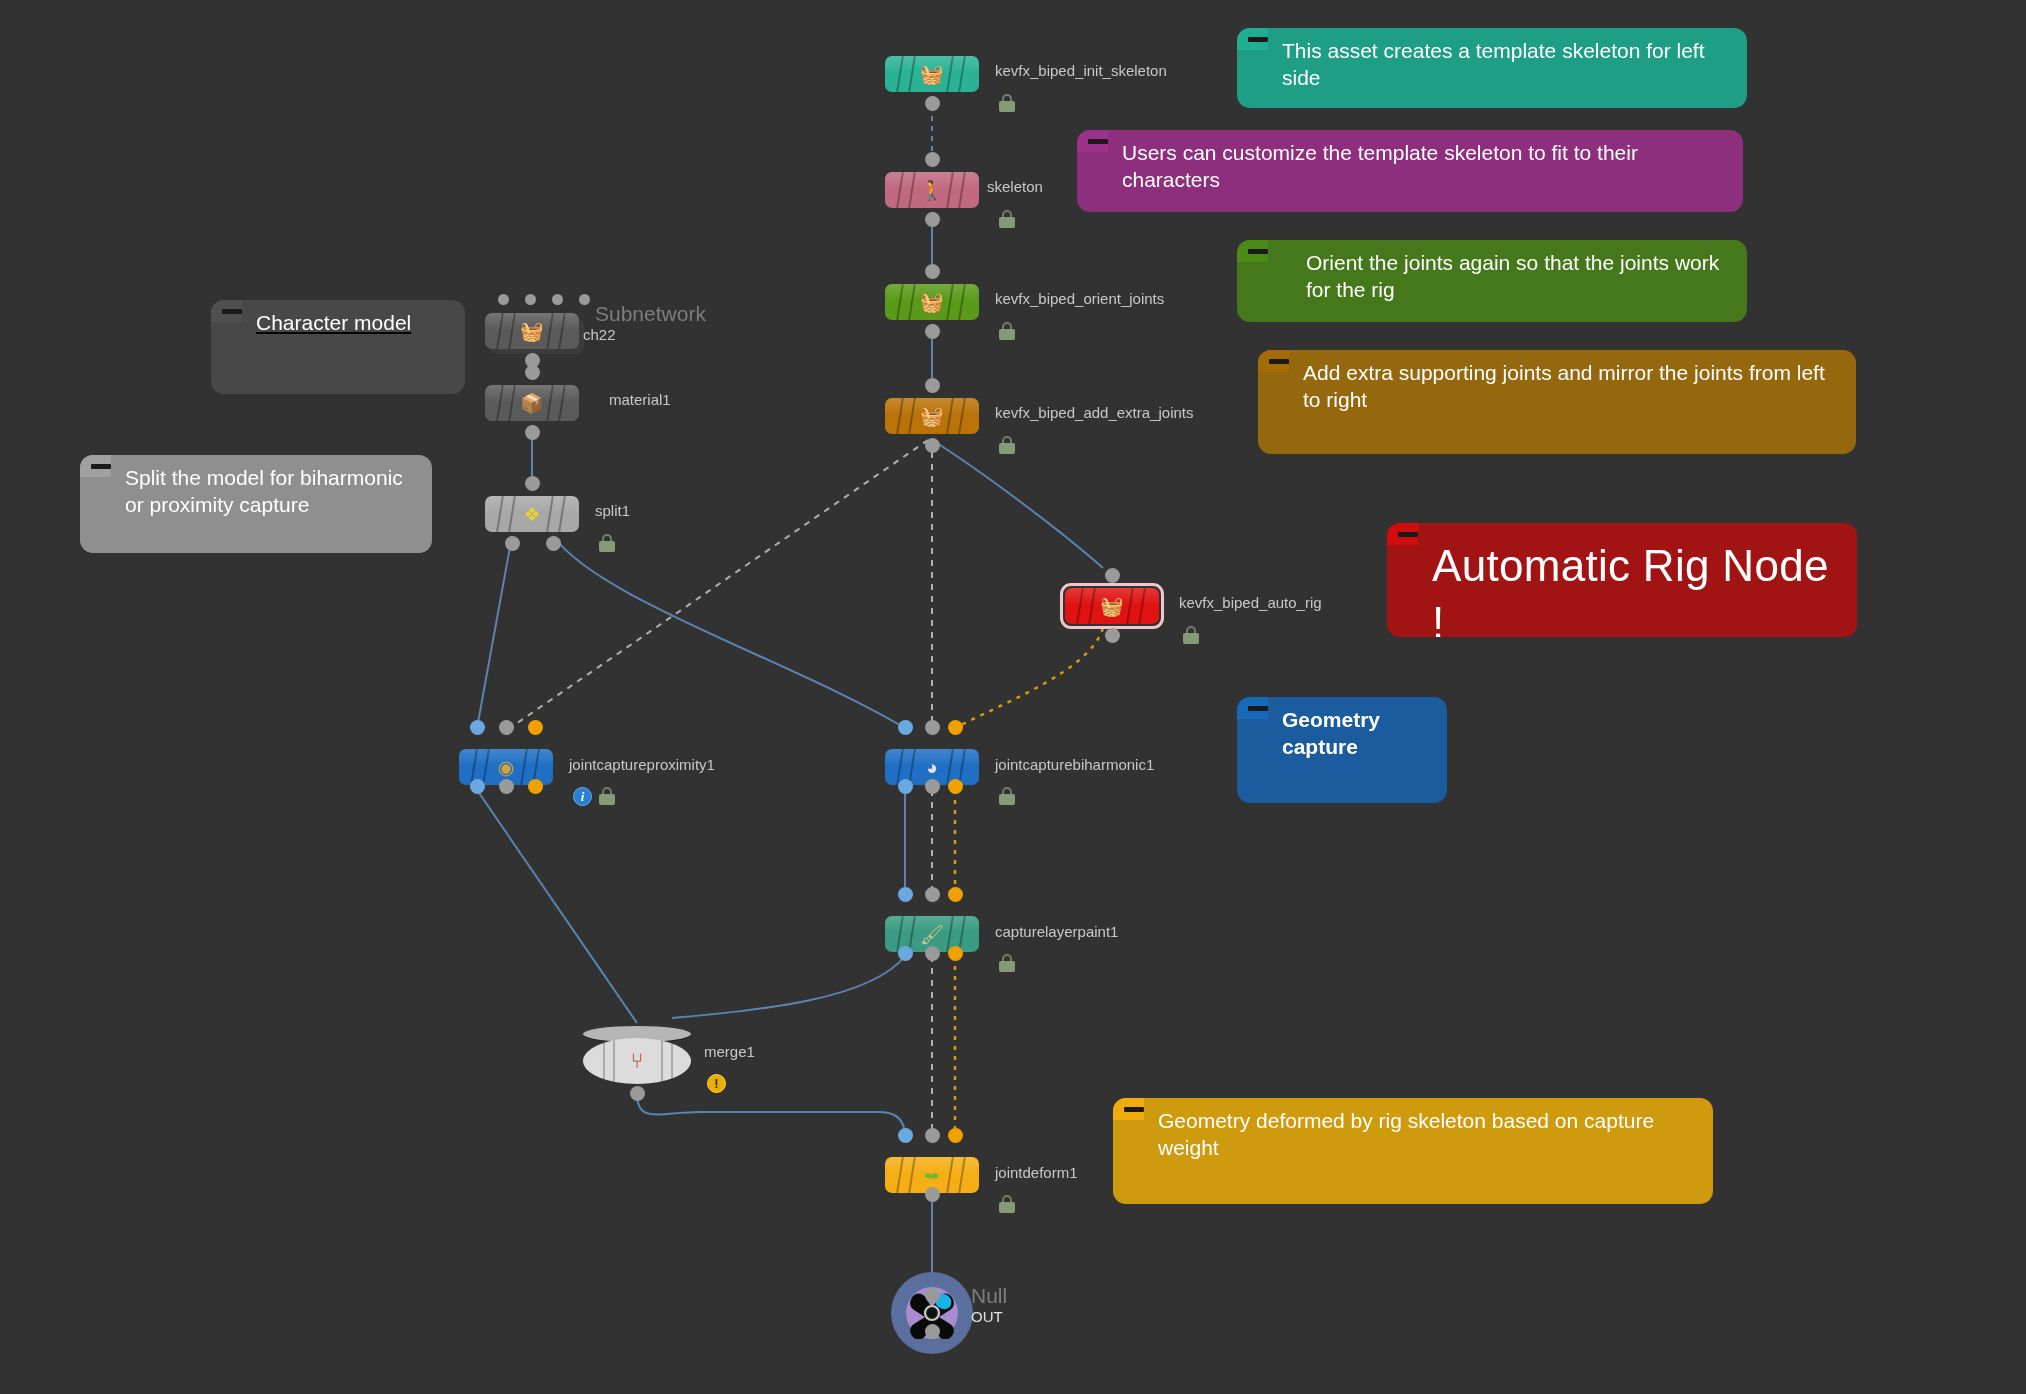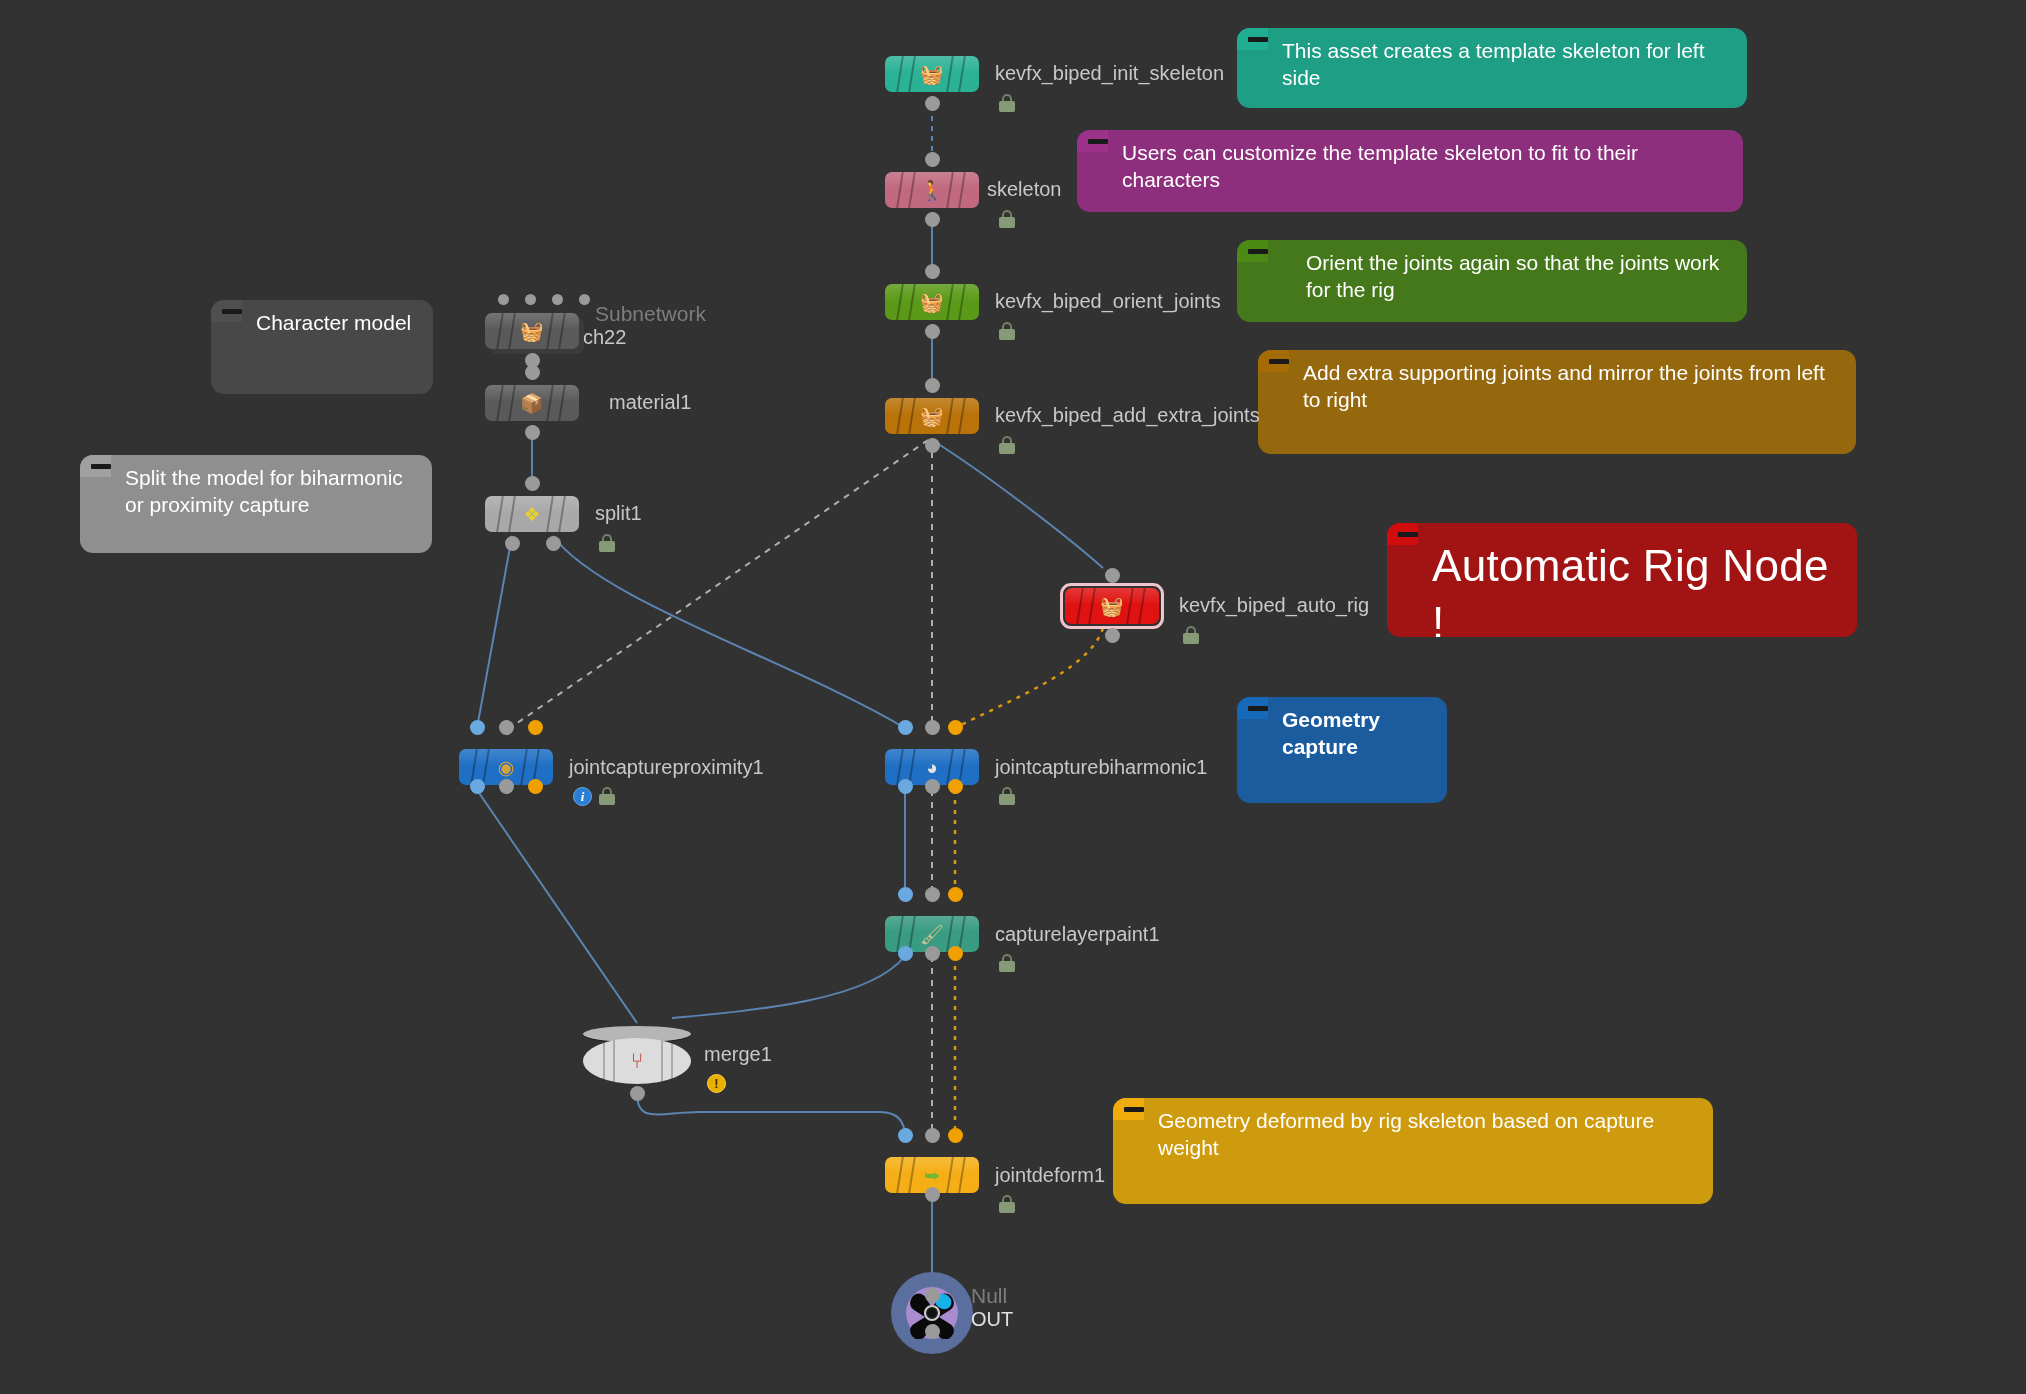--- a/index.html
+++ b/index.html
@@ -72,21 +72,21 @@
     background:linear-gradient(180deg,rgba(255,255,255,.16),rgba(255,255,255,0));
   }
   .nsel {
     position:absolute;
     border:3px solid #f0c5cb;
     border-radius:11px;
   }
   .nlabel {
     position:absolute;
     color:#c8c8c8;
-    font-size:20px;
+    font-size:15px;
     white-space:nowrap;
     font-family:"Liberation Sans", sans-serif;
   }
   .ntype {
     position:absolute;
     color:#7d7d7d;
     font-size:21px;
     white-space:nowrap;
   }
   .dot {
@@ -254,21 +254,21 @@
   </div>
 
 
   <div class="sticky" style="left:1113px; top:1098px; width:600px; height:106px; background:#cf9b0e;">
     <div class="hdr" style="background:#f0ac0d;">
       <span class="dash"></span>
     </div>
     <div class="body">Geometry deformed by rig skeleton based on capture weight</div>
   </div>
 
-  <div class="sticky" style="left:211px; top:300px; width:222px; height:94px; background:#484848;">
+  <div class="sticky" style="left:211px; top:300px; width:254px; height:94px; background:#484848;text-decoration:underline;">
     <div class="hdr" style="background:#4f4f4f;">
       <span class="dash"></span>
     </div>
     <div class="body">Character model</div>
   </div>
 
   <div class="sticky" style="left:80px; top:455px; width:352px; height:98px; background:#8f8f8f;">
     <div class="hdr" style="background:#a0a0a0;">
       <span class="dash"></span>
     </div>

